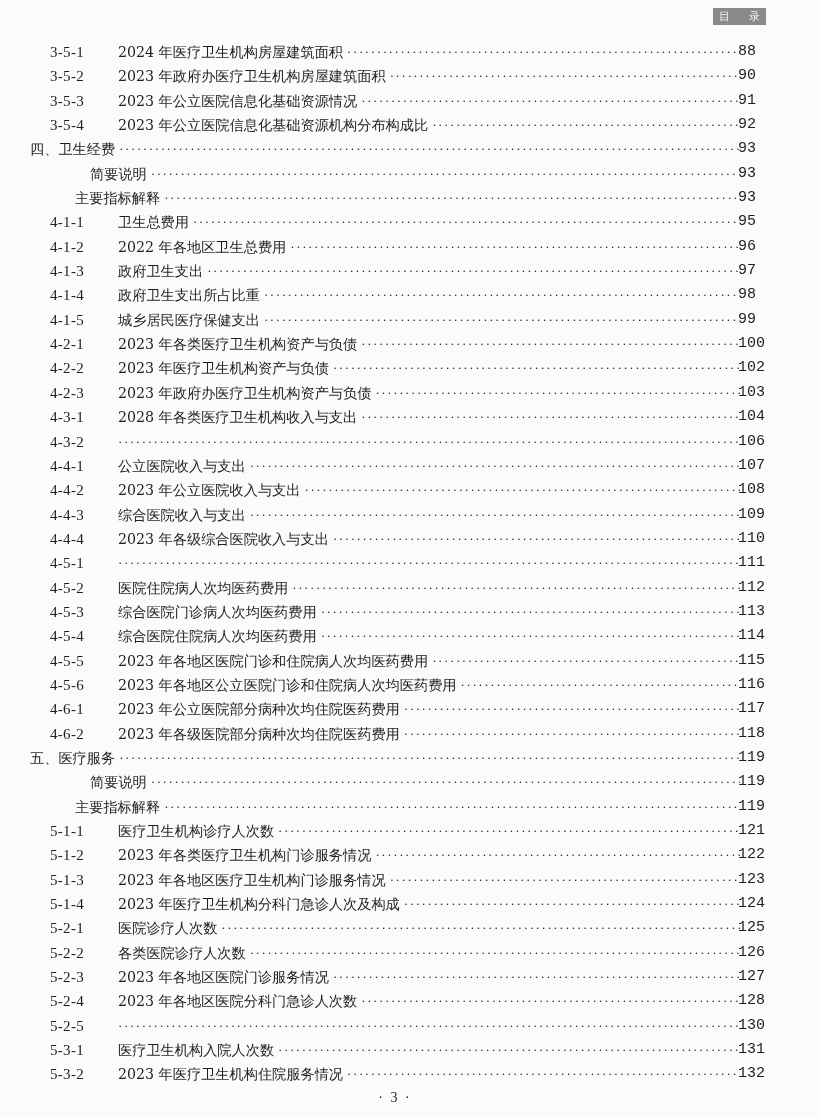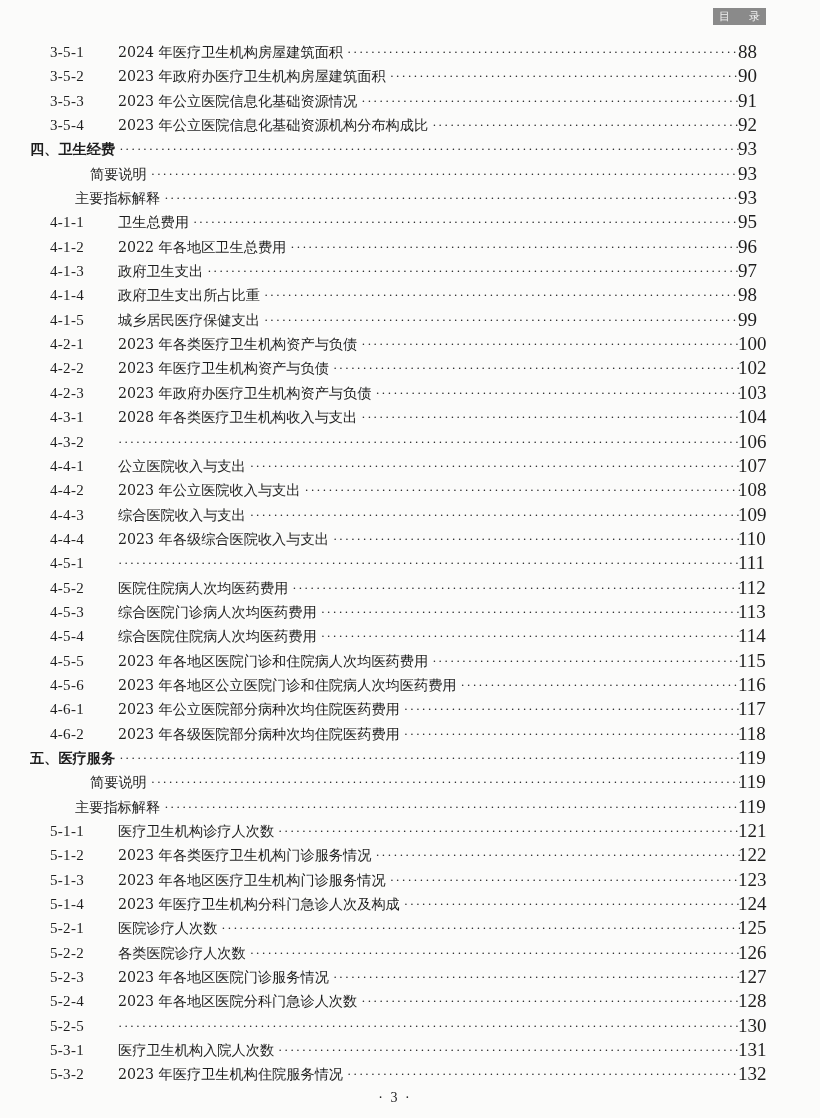--- a/index.html
+++ b/index.html
@@ -21,29 +21,29 @@
     position:relative; height:24.35px; line-height:24.35px;
     font-size:14.2px; white-space:nowrap;
   }
   .row .code { position:absolute; left:50px; font-family:"Liberation Serif",serif; font-size:15px; letter-spacing:0.3px; }
   .row .title-wrap {
     position:absolute; left:118px; right:80px; display:flex; overflow:hidden;
   }
   .row.sub .title-wrap { left:90px; }
   .row.sub-2 .title-wrap { left:75px; }
   .row.section .title-wrap { left:30px; }
-  .row.section .title { font-weight:bold; }
+  .row.section .title { font-weight:normal; }
   .row .title { flex:0 0 auto; padding-right:4px; }
   .row .leader {
     flex:1 1 auto; overflow:hidden;
     font-family:"Liberation Serif",serif; font-size:13px; letter-spacing:1.6px; color:#2a2a2a;
   }
   .row .page {
     position:absolute; left:738px; width:30px; text-align:left;
-    font-family:Liberation Serif, serif; font-size:19px;
+    font-family:Liberation Mono, monospace; font-size:15px;
   }
   .footer {
     position:absolute; top:1090px; left:0; width:820px; text-align:center;
     font-family:"Liberation Serif",serif; font-size:14px; letter-spacing:2px;
     padding-left:-20px;
   }
   .footer span { display:inline-block; margin-left:-30px; }
 </style>
 </head>
 <body>

